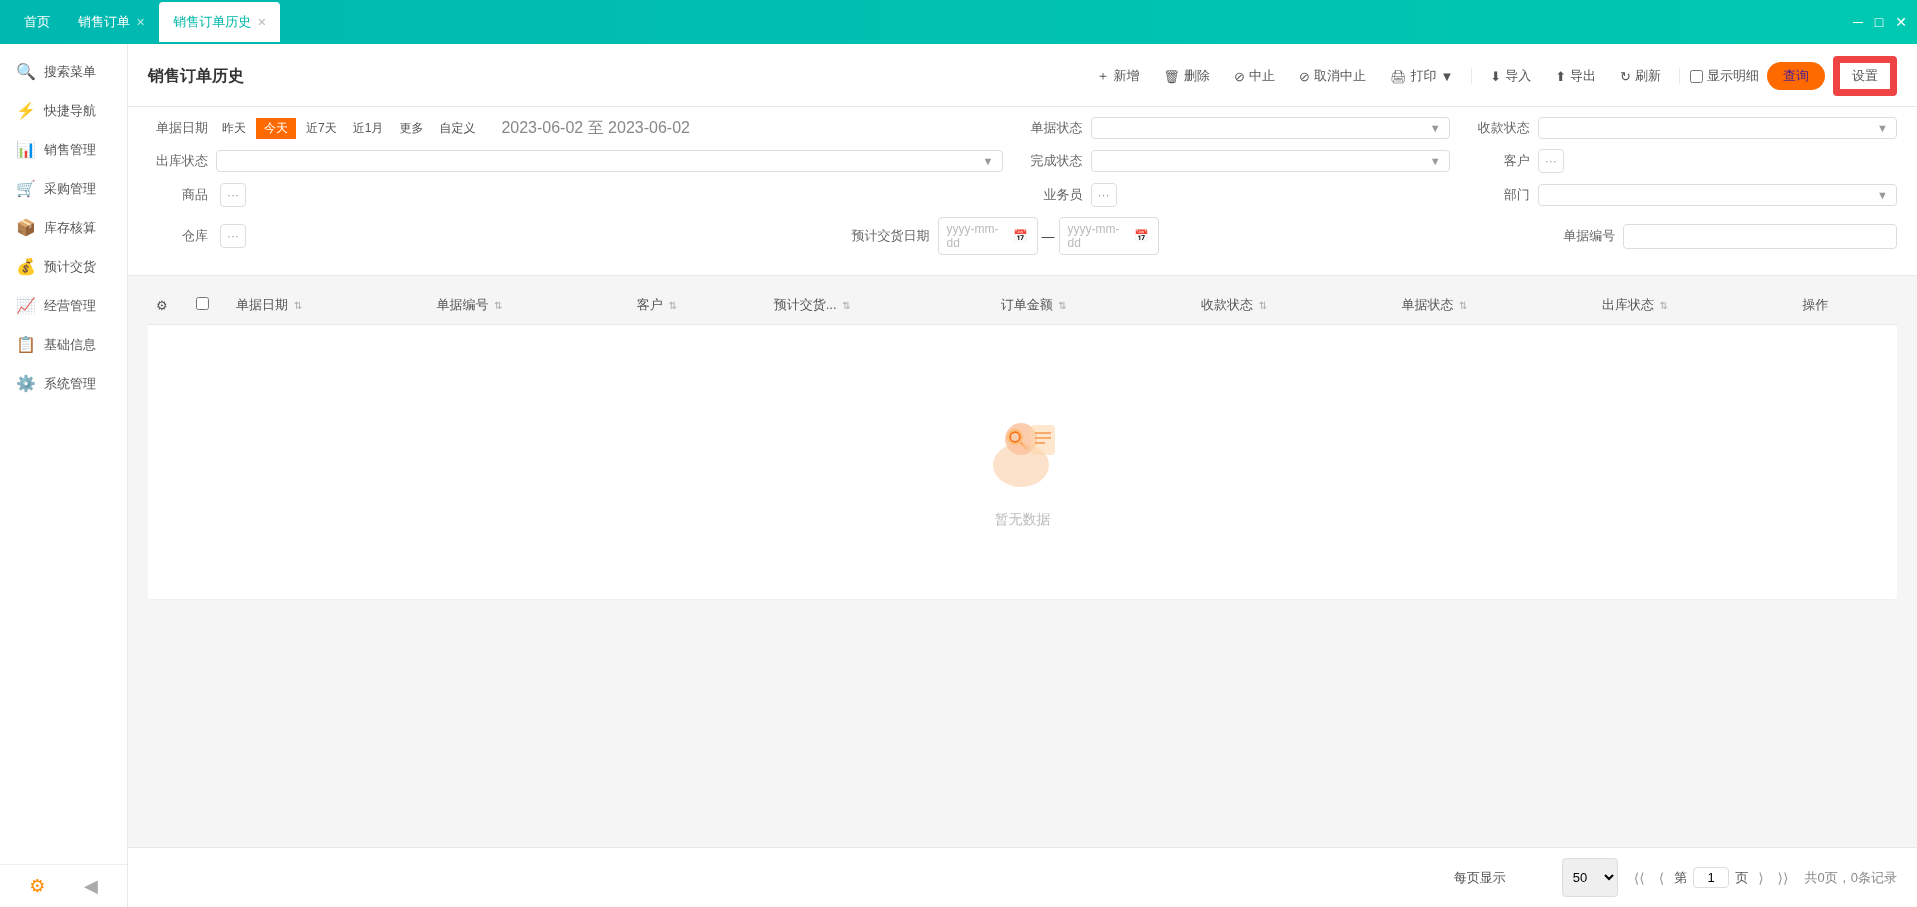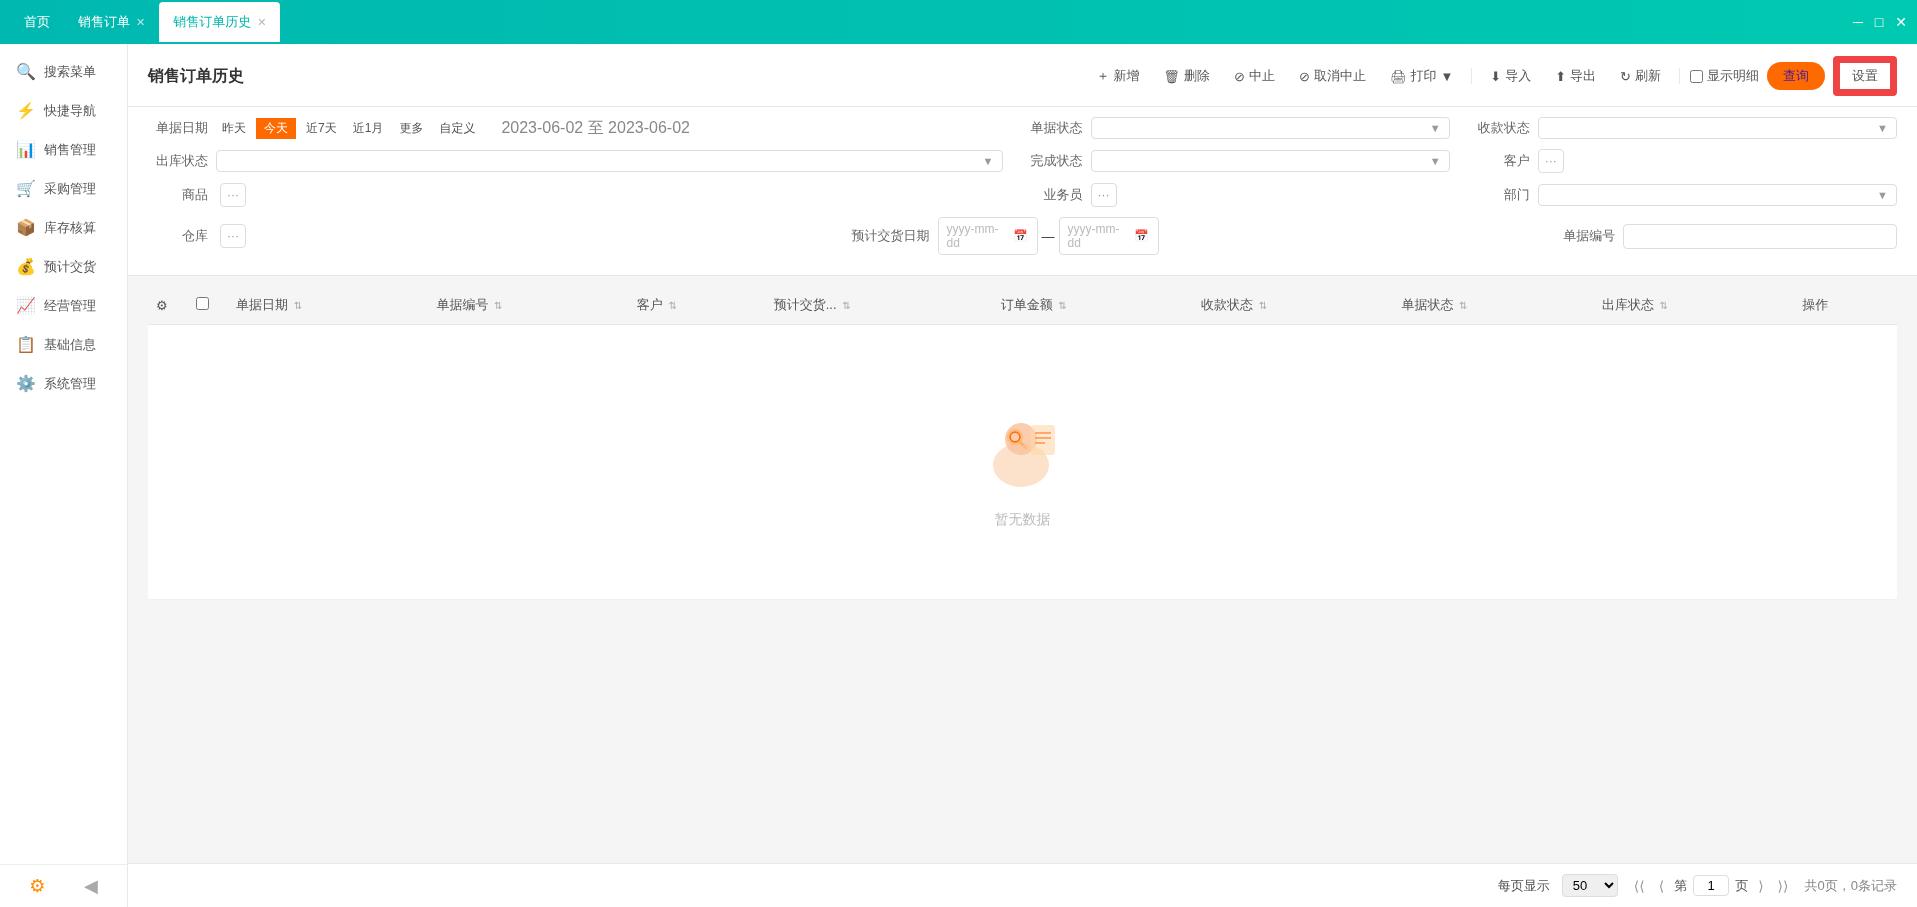--- a/index.html
+++ b/index.html
@@ -324,22 +324,23 @@
       align-items: center;
       justify-content: flex-end;
       gap: 12px;
       flex-shrink: 0;
       font-size: 13px;
       color: #555;
     }
     .page-size-select {
       border: 1px solid #ddd;
       border-radius: 4px;
-      padding: 2px 6px;
-      font-size: 13px;
+      padding: 10px 6px;
+      font-size: 13px;
+      margin-left: 44px;
     }
     .pagination {
       display: flex;
       align-items: center;
       gap: 6px;
     }
     .page-nav-btn {
       border: none;
       background: none;
       cursor: pointer;

